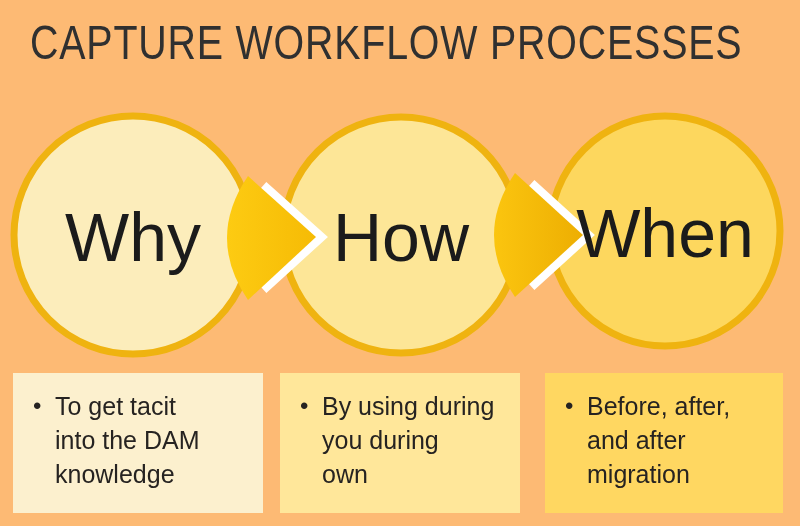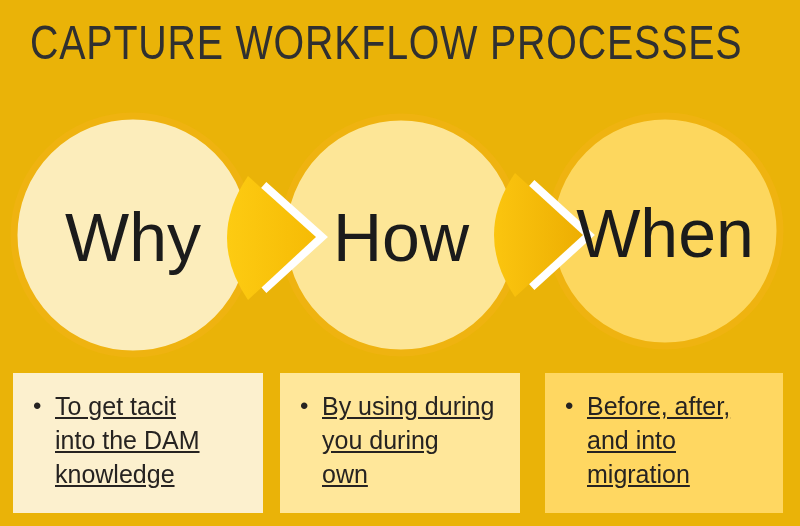--- a/index.html
+++ b/index.html
@@ -1,18 +1,18 @@
 <!DOCTYPE html>
 <html><head>
 <meta charset="utf-8">
 <style>
   html,body{margin:0;padding:0;background:#fff;}
   .stage{
     position:relative;width:800px;height:526px;overflow:hidden;
-    background:#eab308;font-family:"Liberation Sans",sans-serif;
+    background:#fdba74;font-family:"Liberation Sans",sans-serif;
   }
   .title{
     position:absolute;left:30px;top:18px;
     font-size:48px;line-height:1.05;font-weight:400;
     letter-spacing:1px;white-space:nowrap;
     transform:scaleX(0.82);transform-origin:left top;
   }
   .diagram-svg{position:absolute;left:0;top:0;width:800px;height:526px;}
   .diagram-svg circle{stroke:#EFB310;stroke-width:7;}
   .diagram-svg .halo{fill:none;stroke:#ffffff;stroke-width:16;stroke-linejoin:miter;stroke-linecap:butt;}
@@ -24,21 +24,21 @@
     position:absolute;top:373px;height:140px;box-sizing:border-box;
     padding:16px 16px 0 14px;display:flex;align-items:flex-start;
   }
   .box-why{left:13px;width:250px;}
   .box-how{left:280px;width:240px;}
   .box-when{left:545px;width:238px;}
   .bullet{
     flex:0 0 28px;font-size:24px;line-height:34px;text-align:left;
     padding-left:6px;box-sizing:border-box;
   }
-  .detail-lines{font-size:25px;line-height:34px;text-decoration:underline;}
+  .detail-lines{font-size:25px;line-height:34px;}
   .detail-line{white-space:nowrap;}
 </style>
 </head>
 <body>
 
 <div class="stage">
 
   <div class="title" style="color: rgb(48, 48, 48);">CAPTURE WORKFLOW PROCESSES</div>
 
   <svg class="diagram-svg" viewBox="0 0 800 526">
@@ -83,18 +83,18 @@
       <div class="detail-line">By using during</div>
       <div class="detail-line">you during</div>
       <div class="detail-line">own</div>
     </div>
   </div>
 
   <div class="detail-box box-when" style="background-color: rgb(255, 215, 97); color: rgb(38, 35, 33);">
     <span class="bullet">•</span>
     <div class="detail-lines">
       <div class="detail-line">Before, after,</div>
-      <div class="detail-line">and into</div>
+      <div class="detail-line">and after</div>
       <div class="detail-line">migration</div>
     </div>
   </div>
 
 </div>
 
 </body></html>

